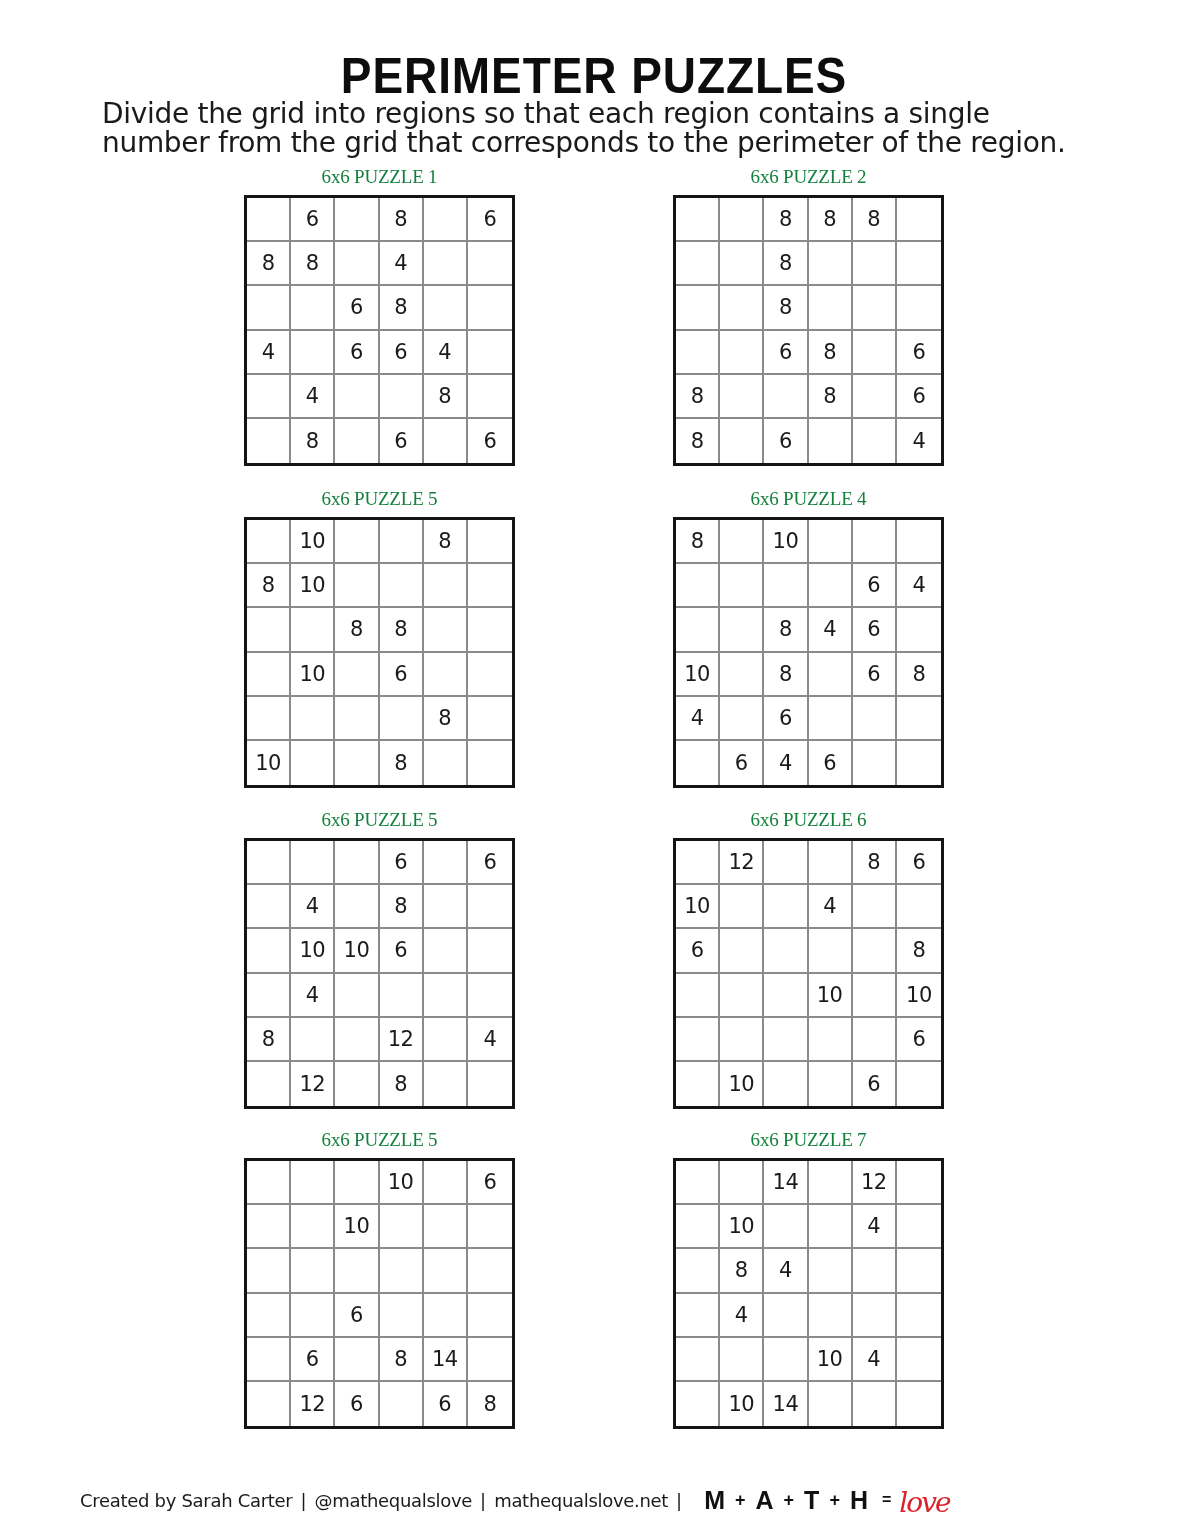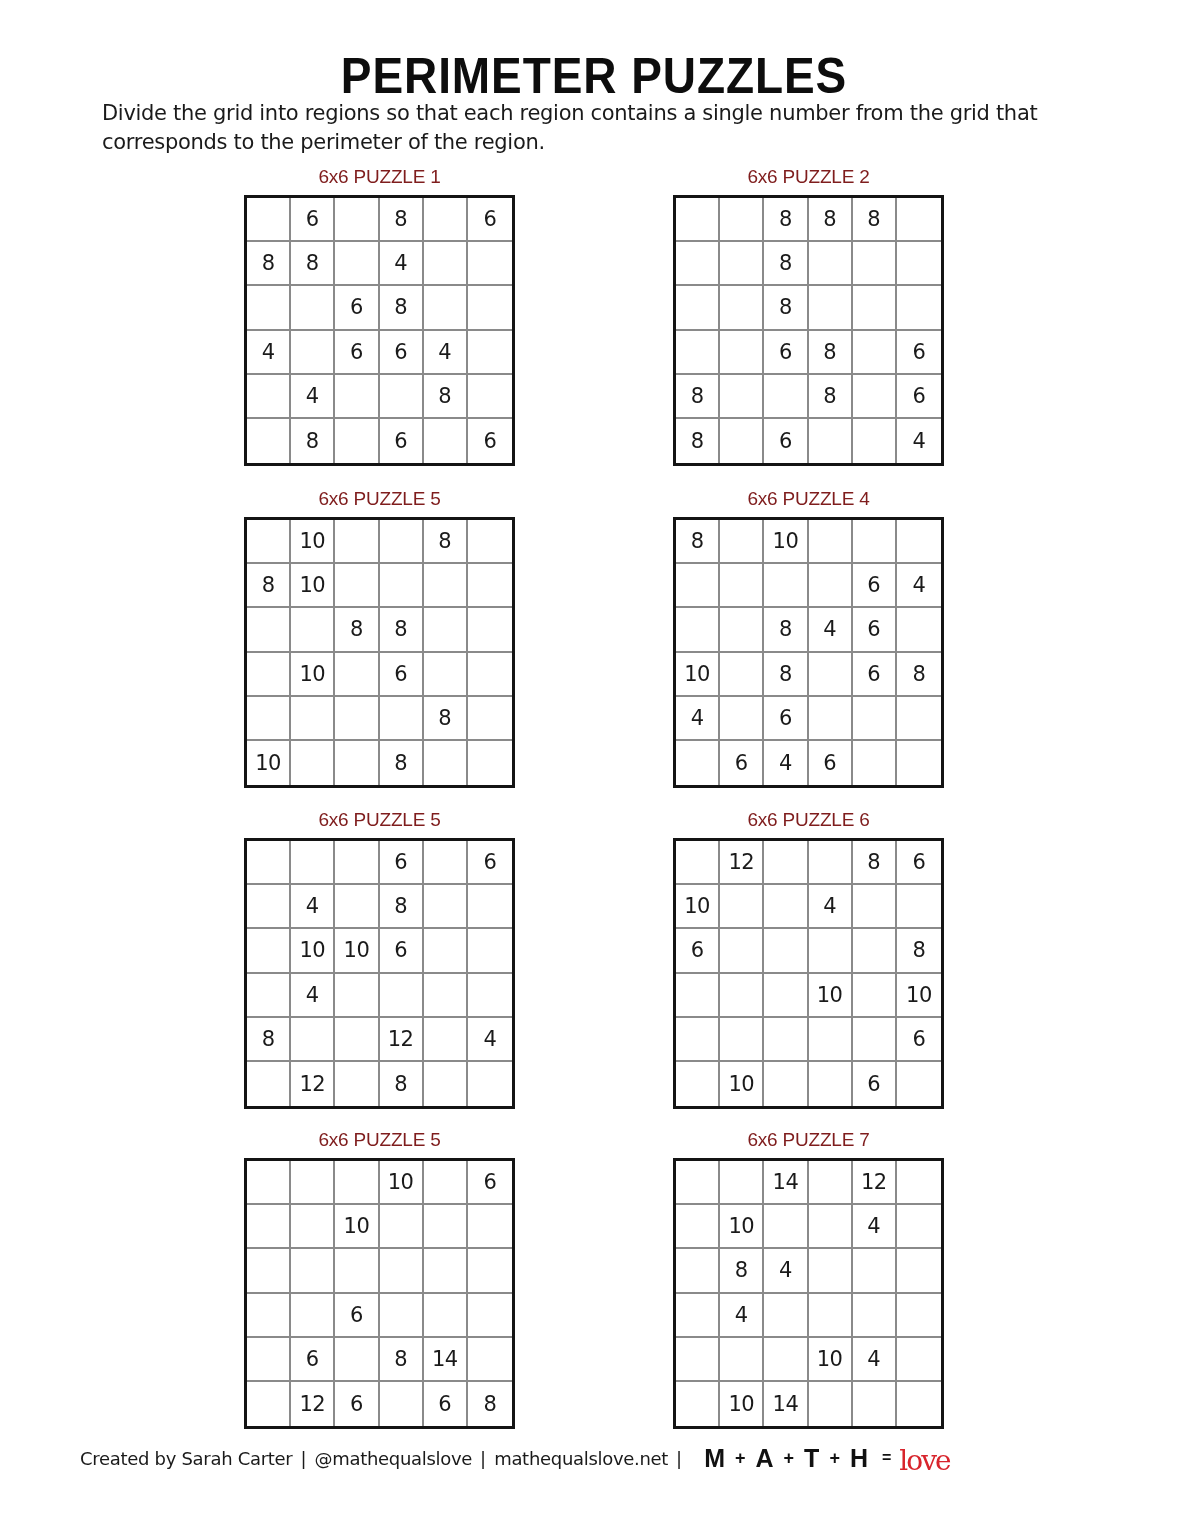--- a/index.html
+++ b/index.html
@@ -28,39 +28,39 @@
       line-height: 60px;
       transform: scaleX(0.92);
       color: #0d0d0d;
     }
     .instructions {
       position: absolute;
       left: 102px;
       top: 99px;
       width: 1000px;
       font-family: "DejaVu Sans", sans-serif;
-      font-size: 21px;
+      font-size: 28px;
       line-height: 29px;
       color: #1a1a1a;
       letter-spacing: -0.3px;
     }
     .puzzle {
       position: absolute;
       width: 271px;
     }
     .puzzle-label {
       position: absolute;
       left: -40px;
       width: 351px;
       top: -30px;
       text-align: center;
-      font-family: Liberation Sans, sans-serif;
+      font-family: Liberation Serif, serif;
       font-size: 19px;
       line-height: 24px;
-      color: #7f1d1d;
+      color: #15803d;
       letter-spacing: -0.2px;
     }
     .grid {
       position: absolute;
       left: 0;
       top: 0;
       width: 271px;
       height: 271px;
       box-sizing: border-box;
       border: 3px solid #141414;
@@ -79,21 +79,21 @@
       font-family: "DejaVu Sans", sans-serif;
       font-size: 21px;
       color: #1a1a1a;
       letter-spacing: -0.5px;
     }
     .cell.c5 { border-right: none; }
     .cell.r5 { border-bottom: none; }
     .footer {
       position: absolute;
       left: 80px;
-      top: 1442px;
+      top: 1484px;
       height: 32px;
       display: flex;
       align-items: center;
       white-space: nowrap;
     }
     .footer-text {
       font-family: "DejaVu Sans", sans-serif;
       font-size: 18px;
       color: #1a1a1a;
       letter-spacing: -0.3px;
@@ -111,20 +111,21 @@
       font-family: "Liberation Sans", sans-serif;
       font-weight: bold;
       font-size: 25px;
       color: #111111;
     }
     .brand-letter { margin: 0 4px; }
     .brand-plus { font-size: 18px; margin: 0 6px; }
     .brand-eq { font-size: 16px; margin: 0 8px 0 10px; }
     .brand-love {
       font-family: "DejaVu Serif", serif;
+      font-style: italic;
       font-weight: normal;
       font-size: 28px;
       color: #d8242c;
       letter-spacing: -2px;
       position: relative;
       top: 2px;
     }
   </style>
 </head>
 <body>

